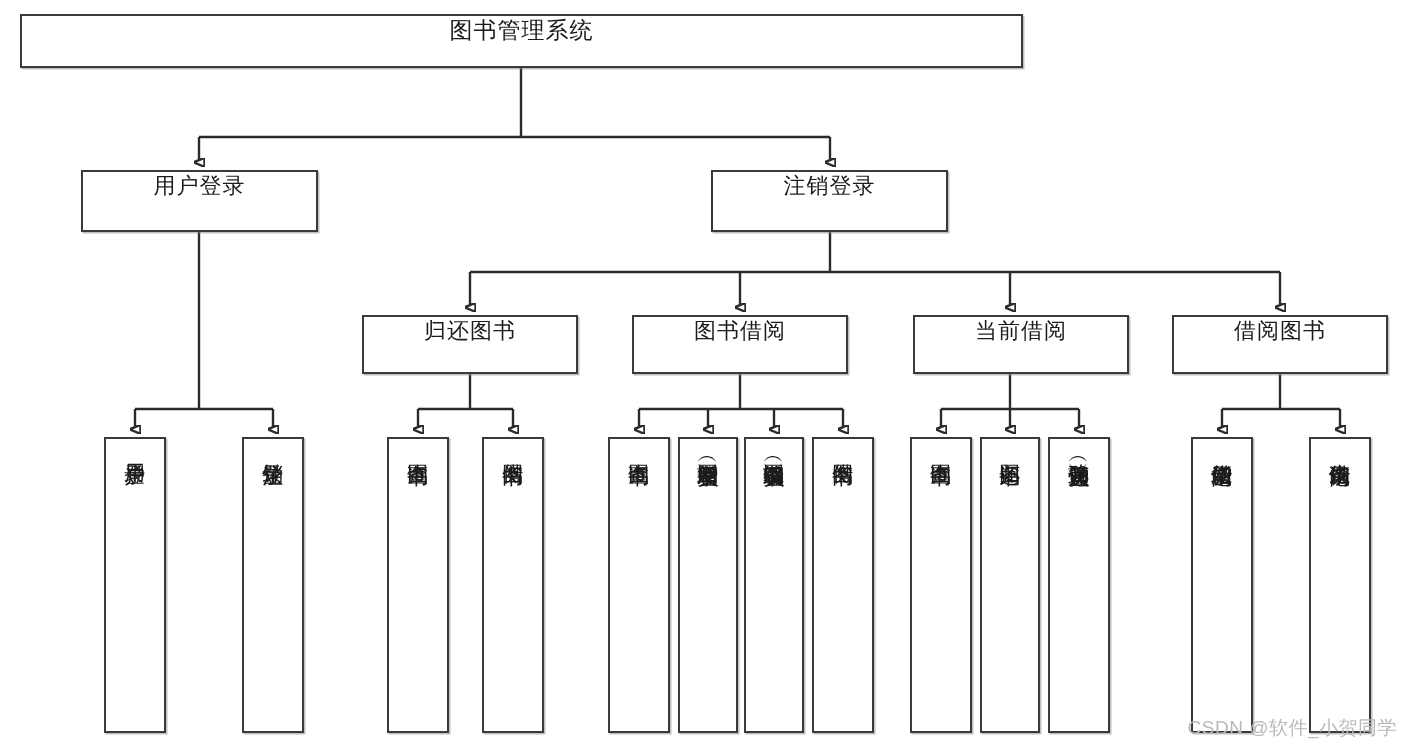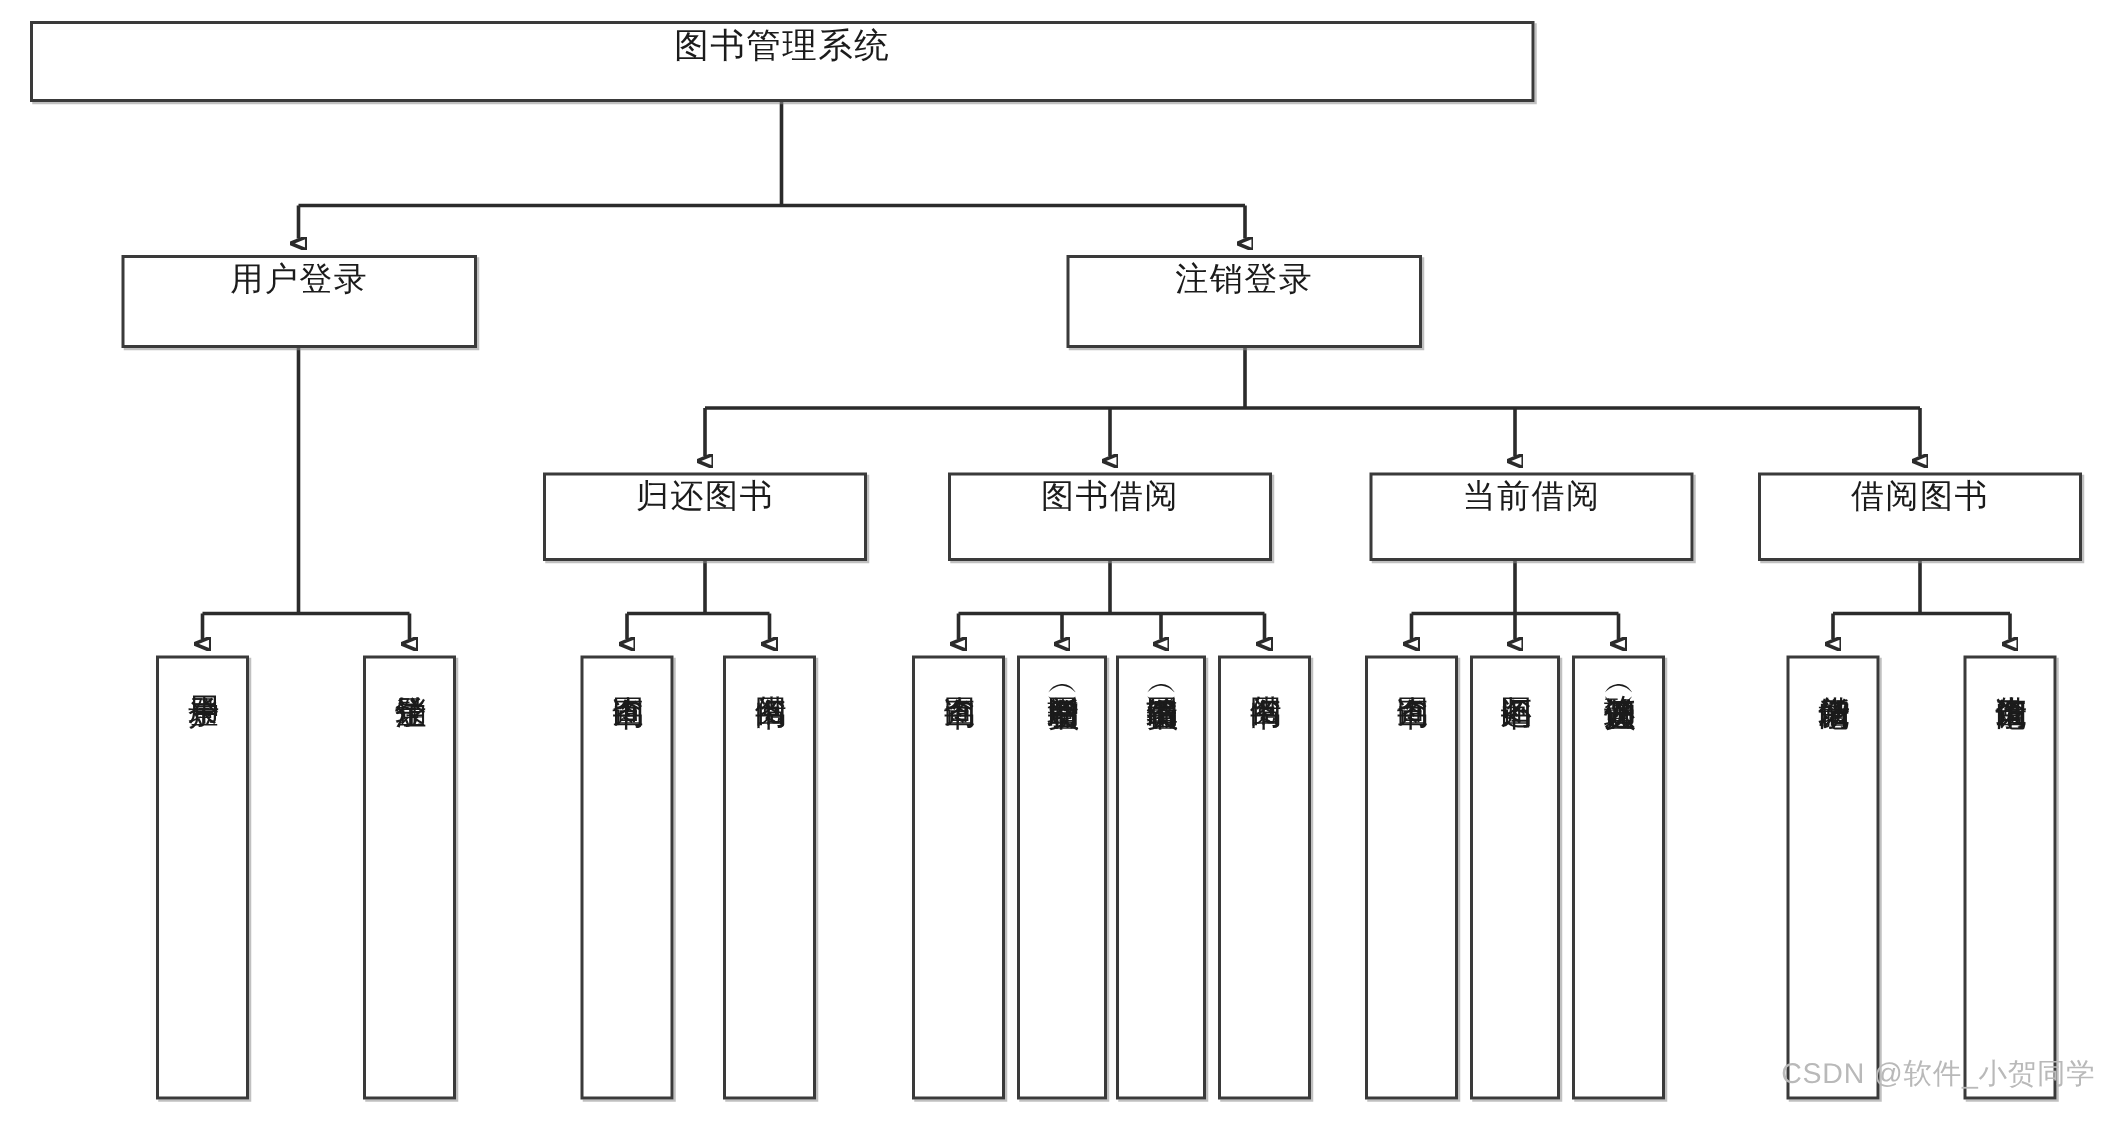--- a/index.html
+++ b/index.html
@@ -69,21 +69,21 @@
     writing-mode: vertical-rl;
     text-orientation: upright;
     white-space: nowrap;
     text-align: left;
   }
 
   
   #watermark {
     position: absolute;
     right: 8px;
-    bottom: 18px;
+    bottom: 6px;
     font-size: 19px;
     color: #b9b9b9;
     letter-spacing: 0.5px;
     white-space: nowrap;
     user-select: none;
   }
 </style>
 </head>
 <body>
 

